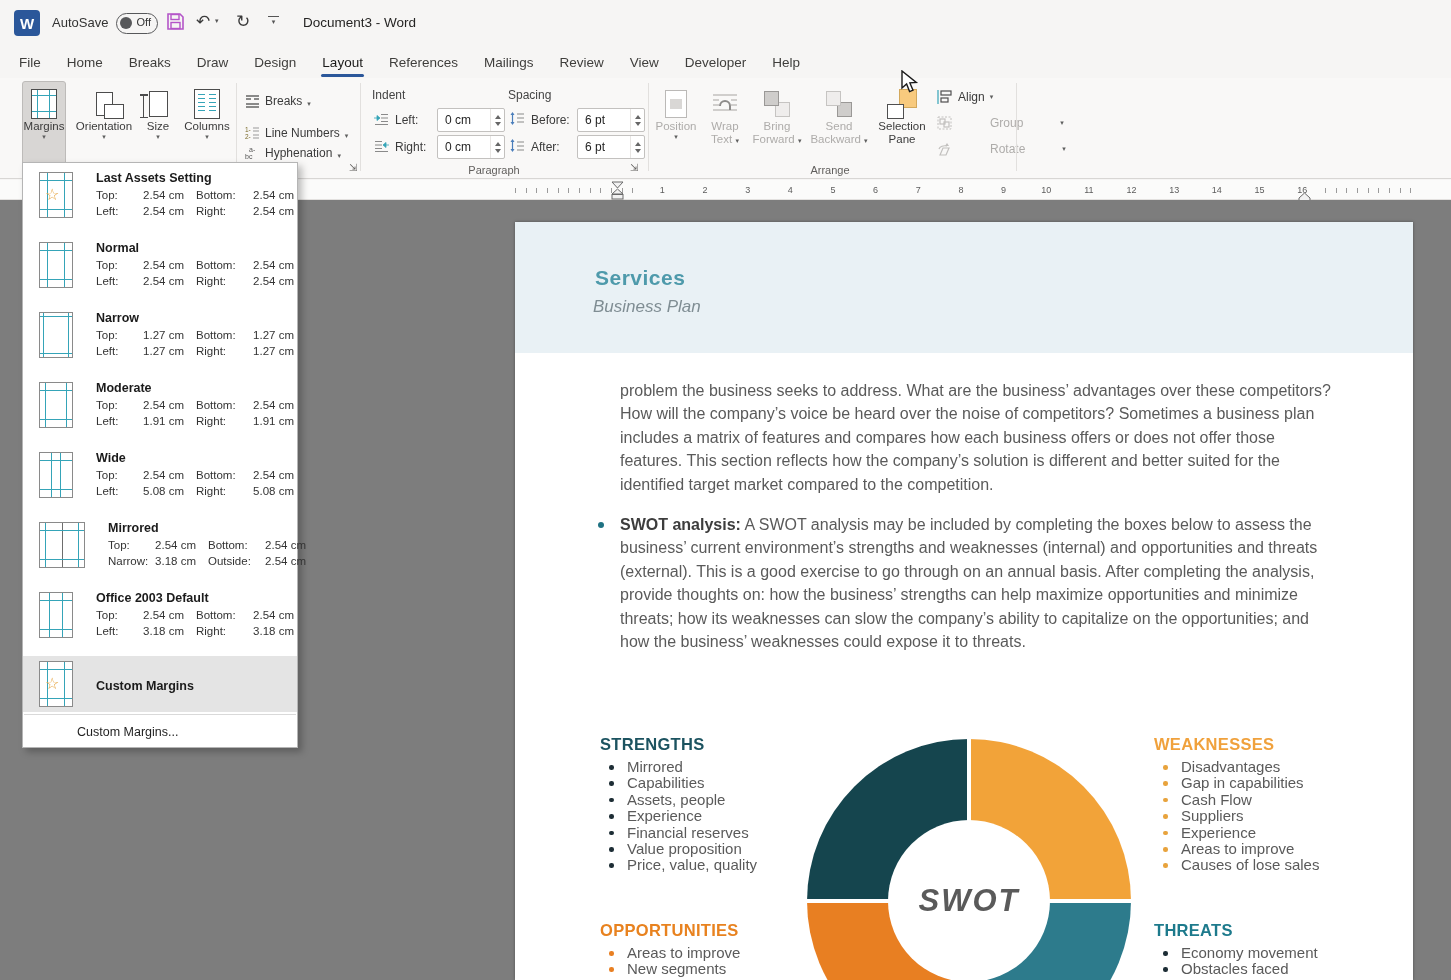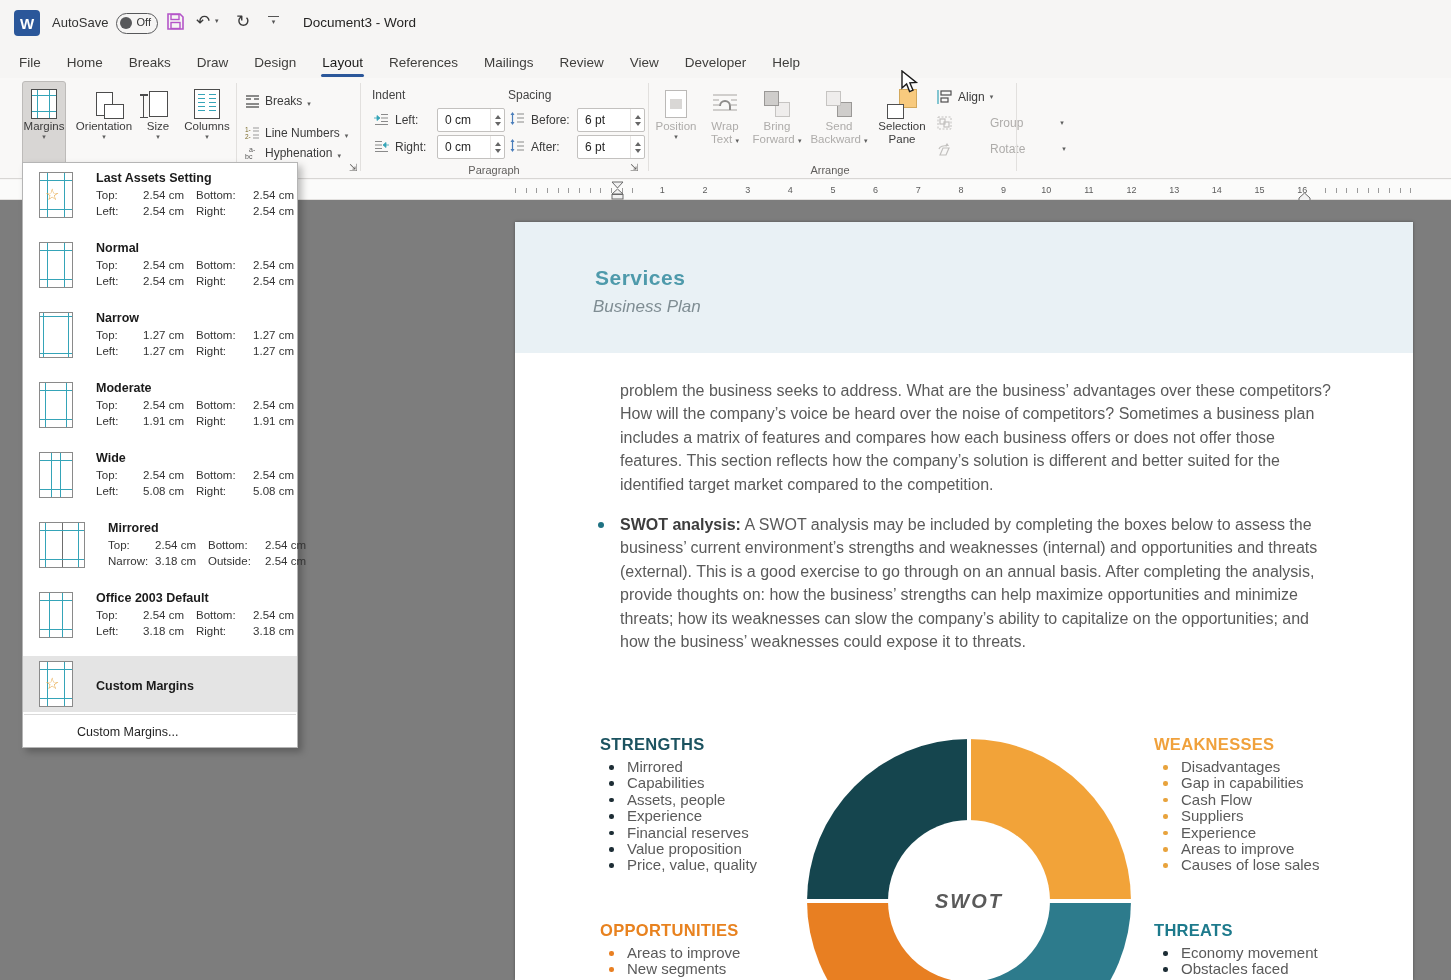--- a/index.html
+++ b/index.html
@@ -107,21 +107,21 @@
   .c-str h3 { color:#1c5360; } .c-str { --dot:#1d2d35; }
   .c-weak h3 { color:#f0a13c; } .c-weak { --dot:#e8a33d; }
   .c-opp h3 { color:#e8821f; } .c-opp { --dot:#e87f22; }
   .c-thr h3 { color:#1d7a8c; } .c-thr { --dot:#1d2d35; }
 
   .donut { position:absolute; left:292px; top:12px; width:324px; height:324px; border-radius:50%;
      background:conic-gradient(#f2a339 0 90deg, #2d7b8c 90deg 180deg, #e87f22 180deg 270deg, #15454e 270deg 360deg); }
   .donut .gapv { position:absolute; left:160px; top:0; width:4px; height:100%; background:#fff; }
   .donut .gaph { position:absolute; top:160px; left:0; height:4px; width:100%; background:#fff; }
   .donut .hole { position:absolute; left:81px; top:81px; width:162px; height:162px; border-radius:50%; background:#fff; display:flex; align-items:center; justify-content:center; }
-  .donut .hole span { font-size:20px; font-weight:bold; font-style:italic; color:#5a5a5a; letter-spacing:2px; }
+  .donut .hole span { font-size:31px; font-weight:bold; font-style:italic; color:#5a5a5a; letter-spacing:2px; }
 
   
   .menu { position:absolute; left:22px; top:162px; width:276px; background:#fff; border:1px solid #b5b5b5; box-shadow:4px 4px 7px rgba(0,0,0,.25); z-index:50; padding-top:3px; }
   .mitem { display:flex; height:70px; align-items:flex-start; }
   .mitem.hl { background:#e4e4e4; height:56px; align-items:center; }
   .mpage { position:relative; width:34px; height:46px; background:#fff; border:1px solid #8a8a8a; margin:6px 0 0 16px; flex:none; }
   .mitem.hl .mpage { margin-top:0; }
   .mpage i { position:absolute; background:#35a4b8; }
   .mpage .vl1,.mpage .vl2 { top:0; bottom:0; width:1px; }
   .mpage .hl1,.mpage .hl2 { left:0; right:0; height:1px; }

